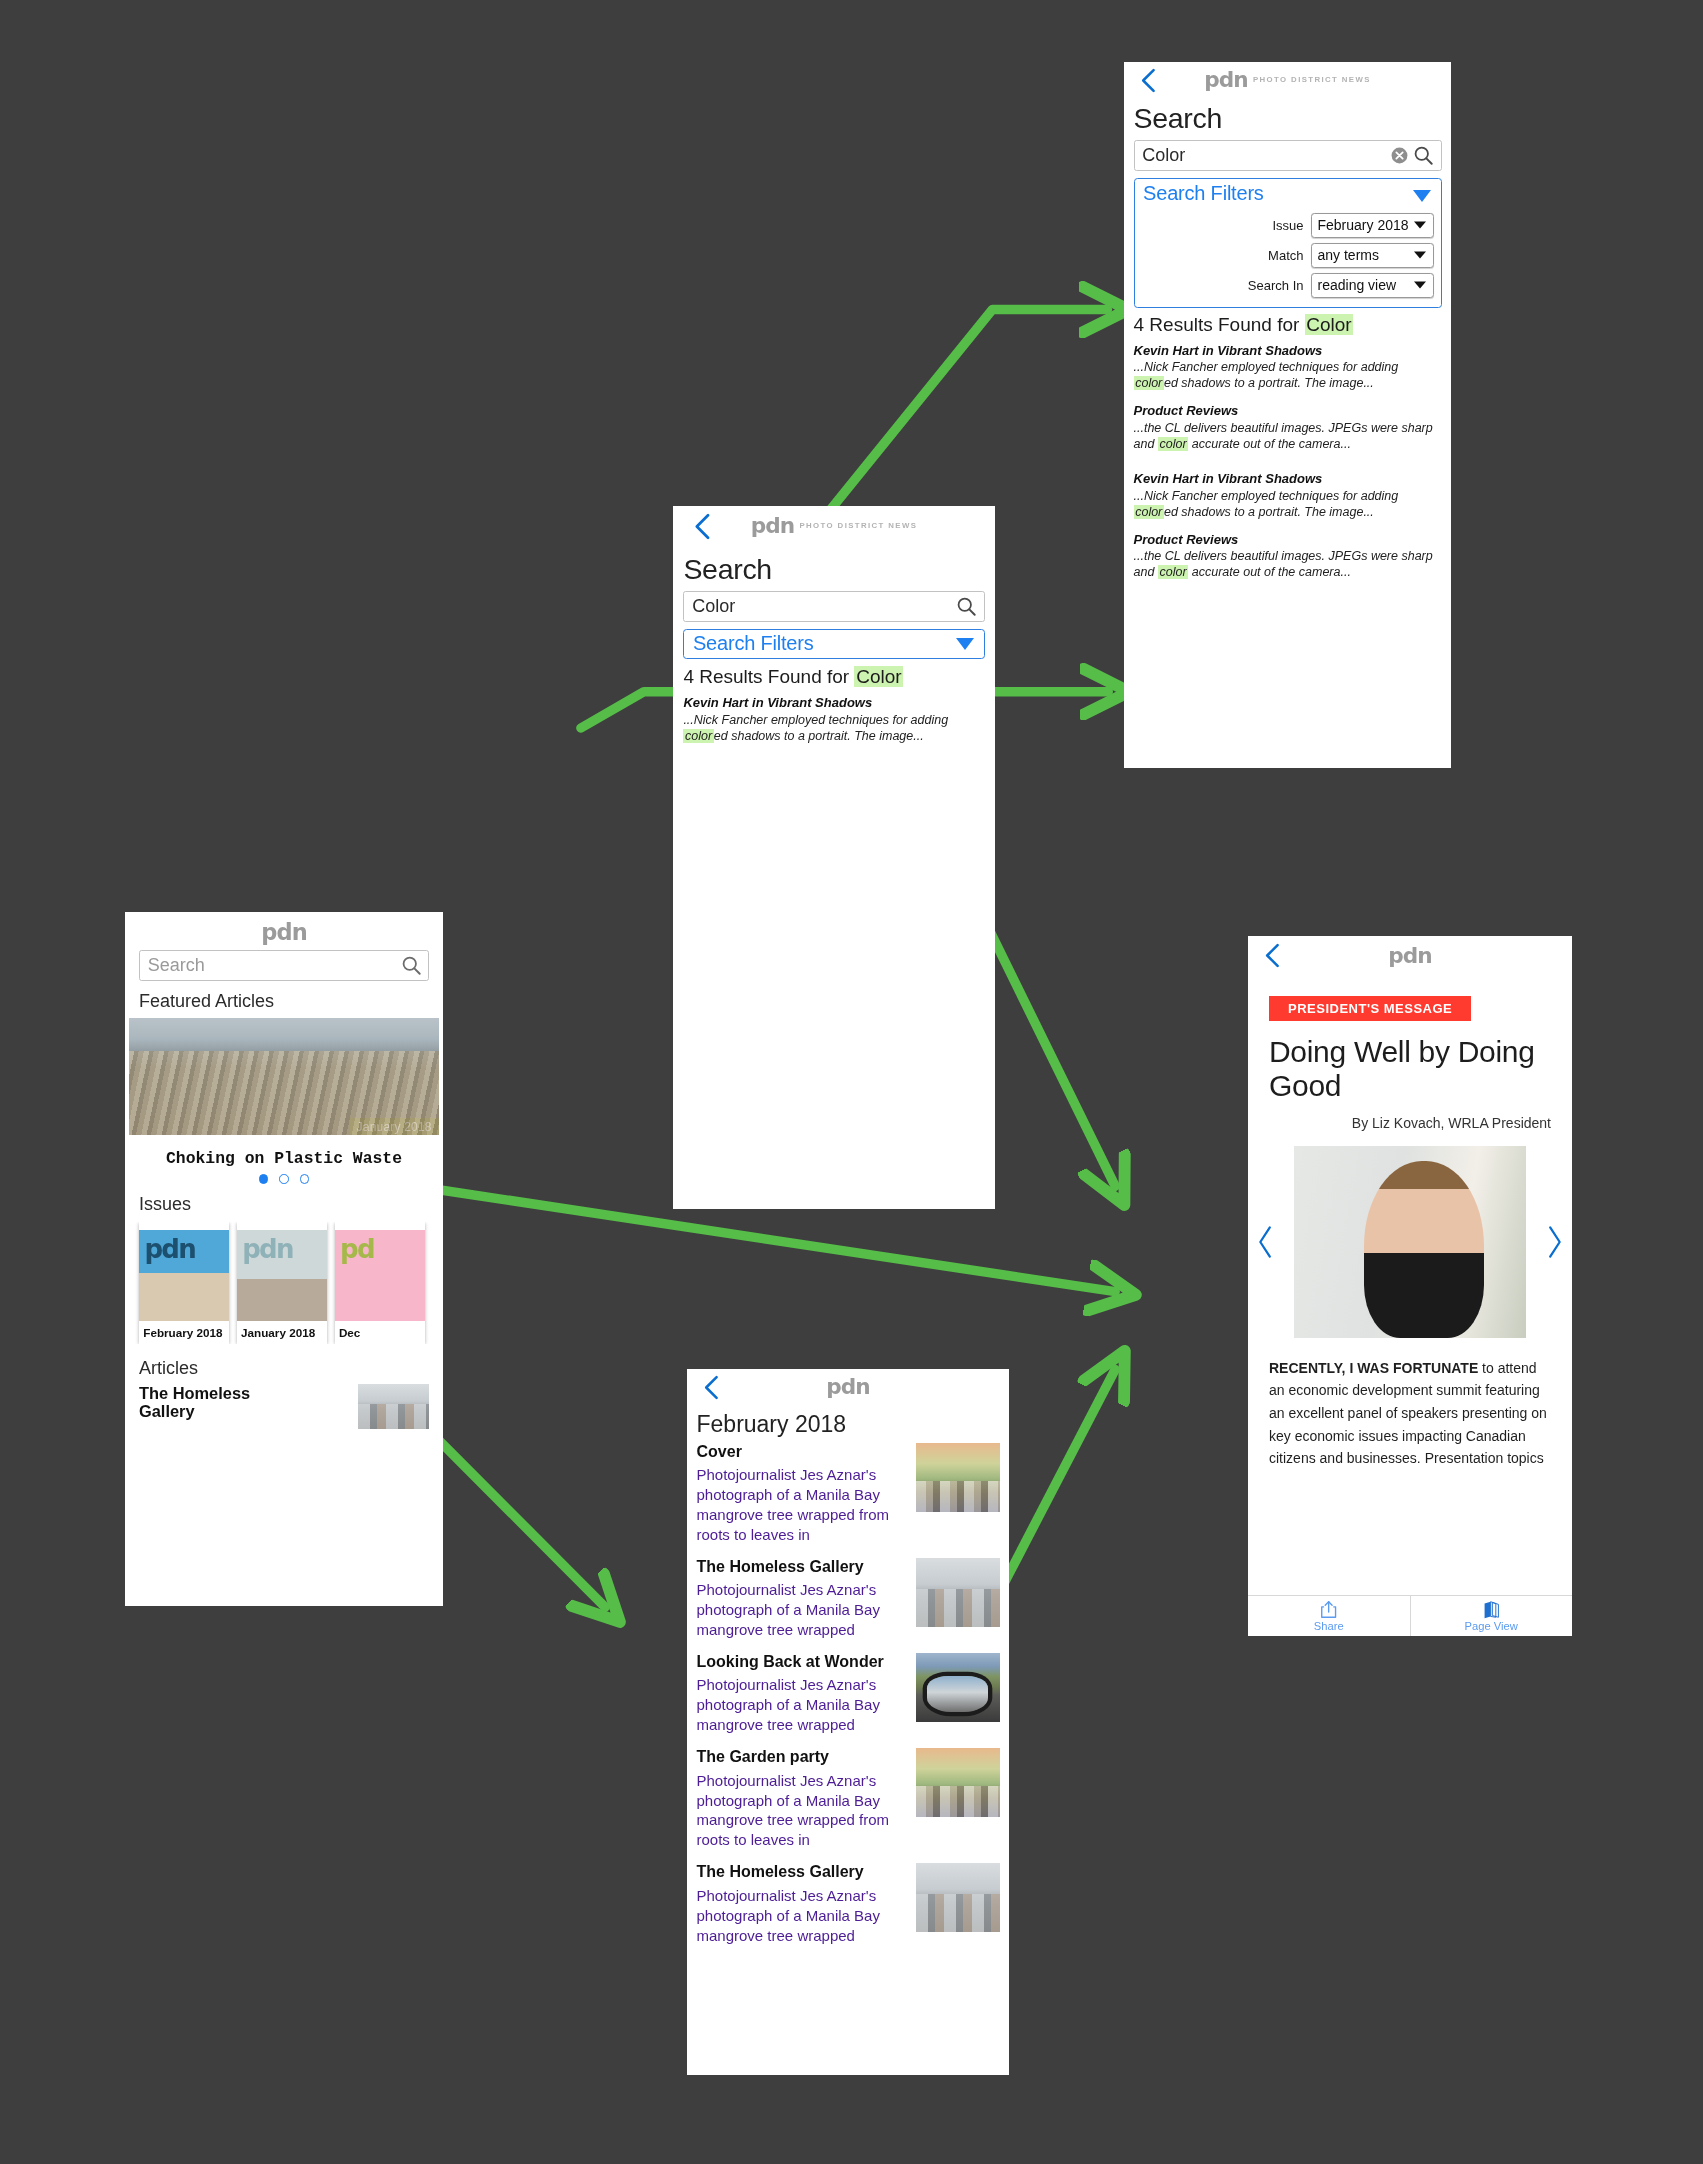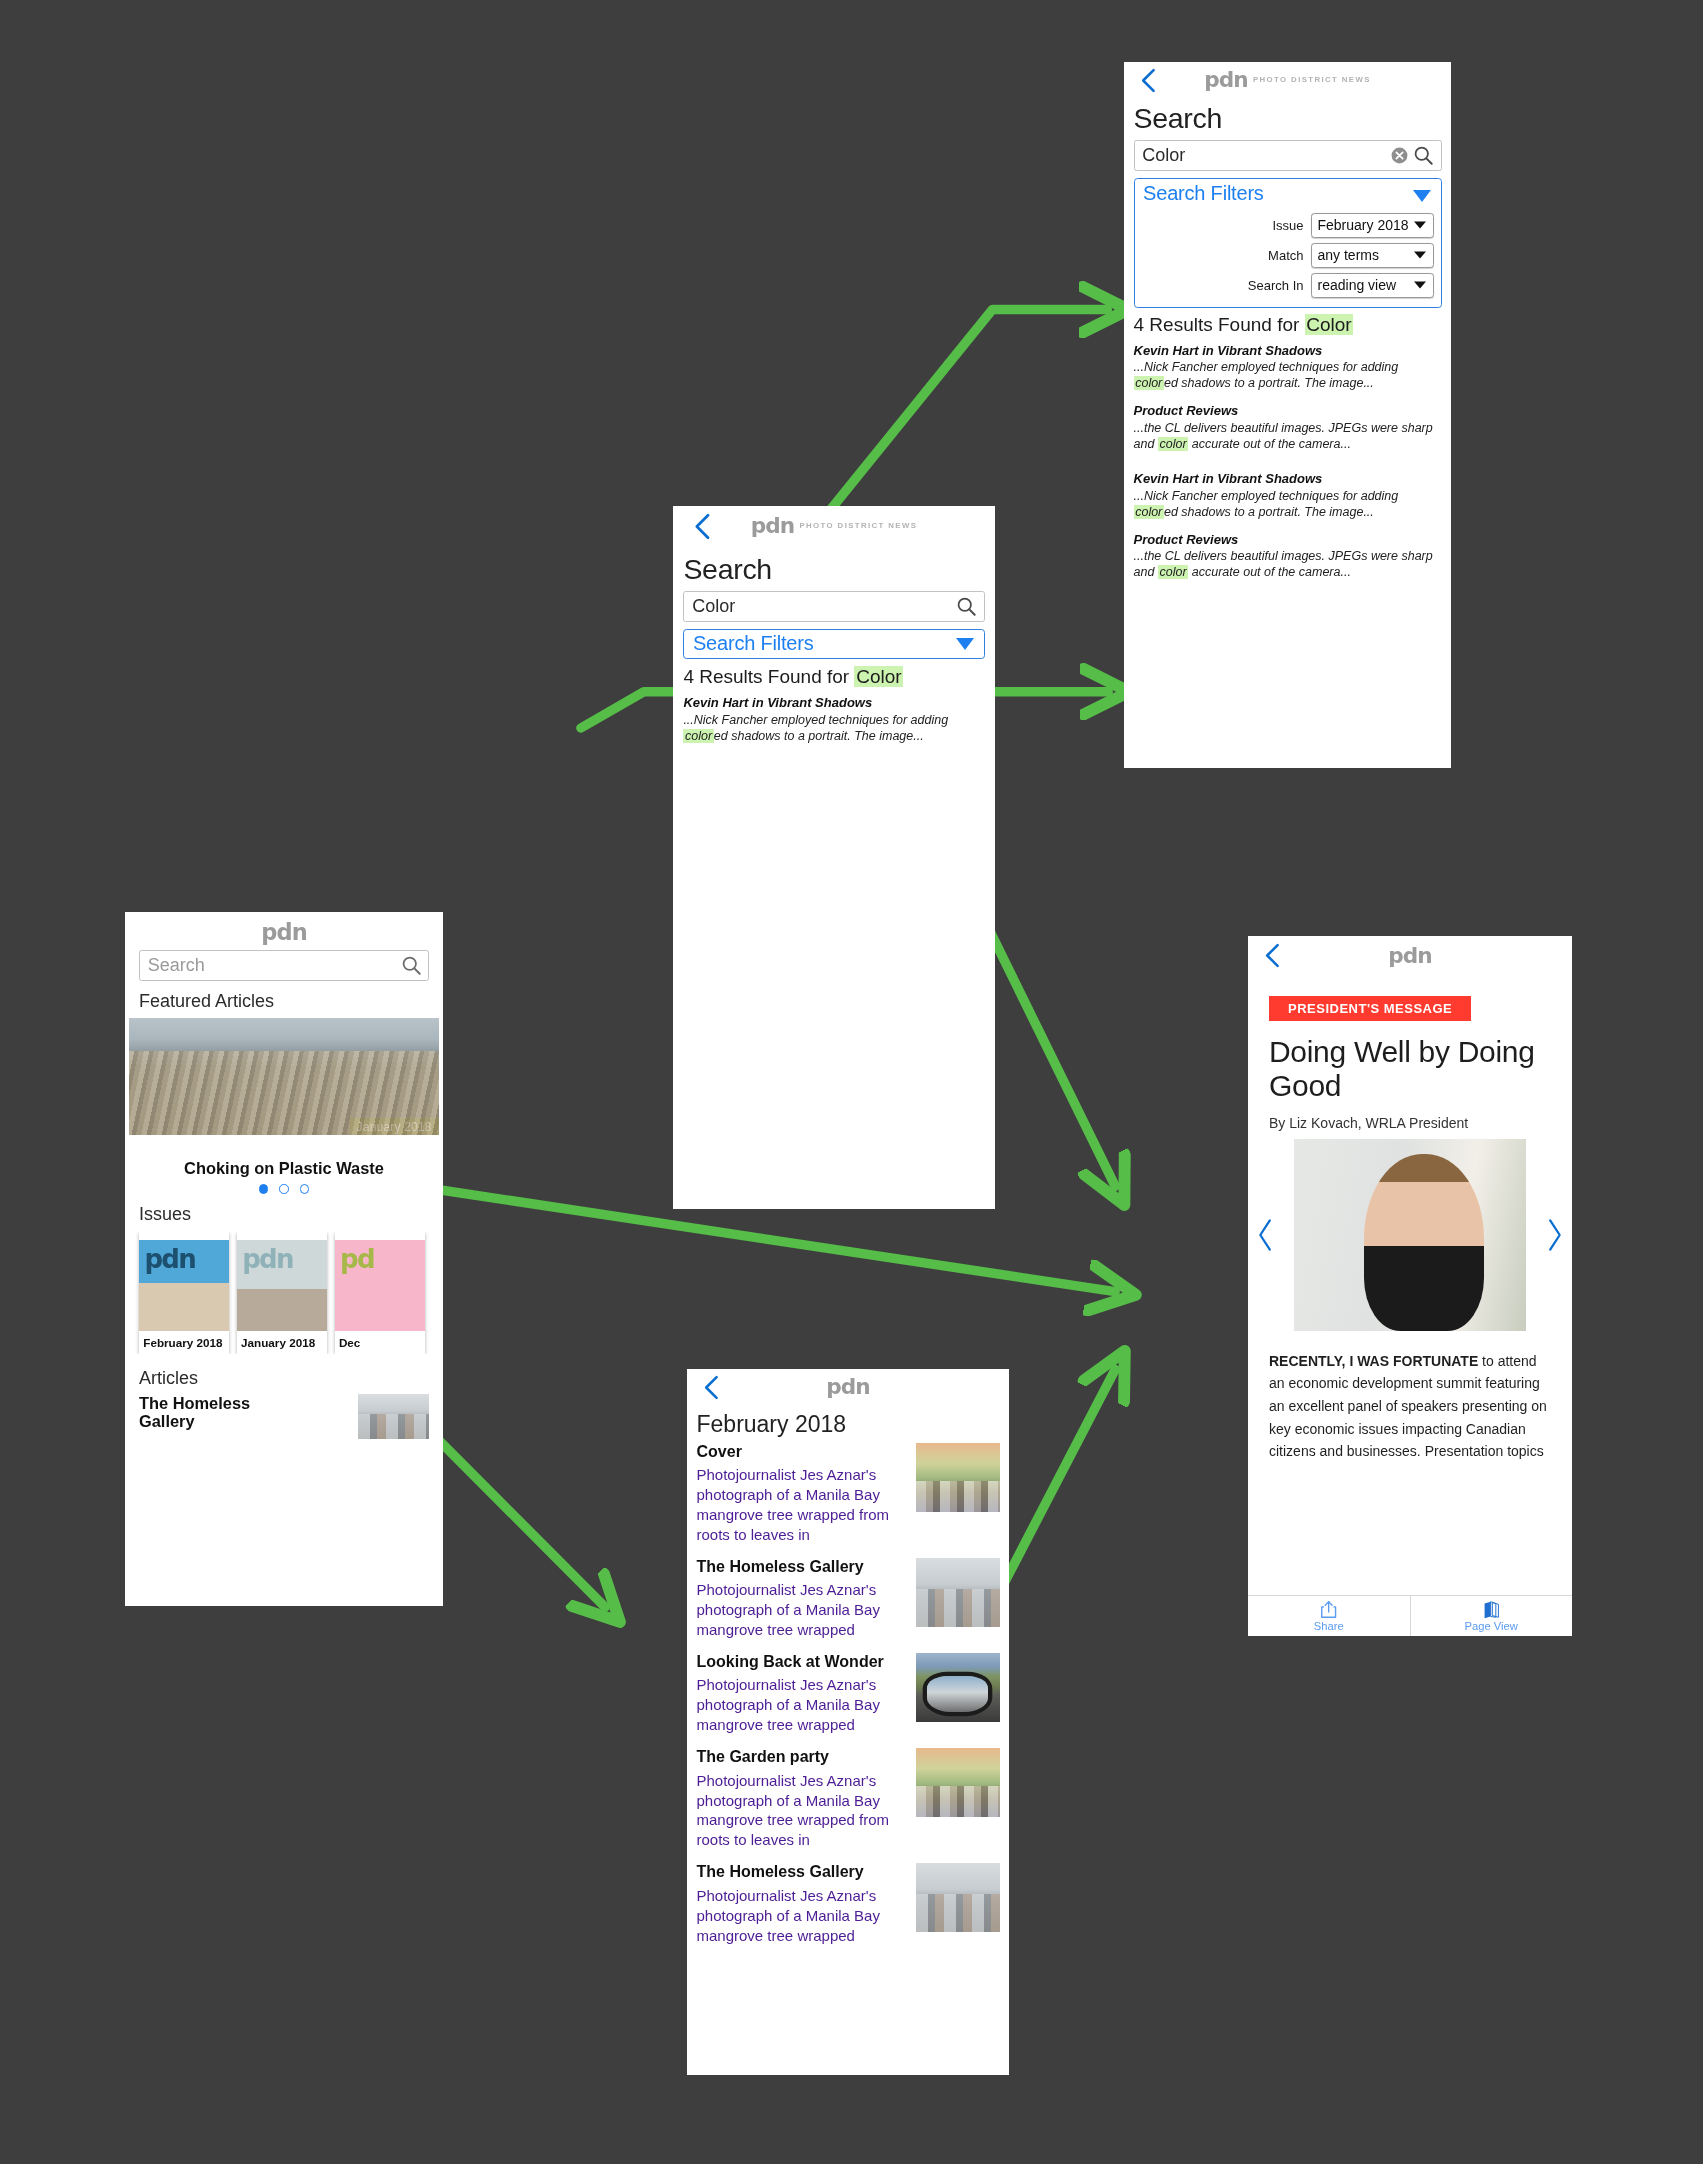--- a/index.html
+++ b/index.html
@@ -160,21 +160,21 @@
 
     <div class="sec-head" style="margin:10.4px 0 6px;">Featured Articles</div>
   </div>
 
   <div style="padding:0 4.3px;">
     <div class="feat-img relimg ph-trash">
       <div class="badge-issue">January 2018</div>
     </div>
   </div>
 
-  <div class="feat-cap" style="margin-top:24px;">Choking on Plastic Waste</div>
+  <div class="feat-cap" style="margin-top:14px;font-family:Liberation Mono, monospace;">Choking on Plastic Waste</div>
 
   <div class="dots">
     <span class="dot on"></span>
     <span class="dot"></span>
     <span class="dot"></span>
   </div>
 
   <div style="padding:0 14px;">
     <div class="sec-head" style="margin:10.4px 0 7px;">Issues</div>
   </div>
@@ -417,21 +417,21 @@
     <div class="pdn-wrap" style="top:7px;">
       <span class="pdn-logo" style="font-size:21.6px;">pdn</span>
     </div>
   </div>
 
   <div style="padding:0 21px;">
     <div class="kicker" style="margin-top:20px;">PRESIDENT'S MESSAGE</div>
 
     <div class="art-h1" style="margin:14px 0 12px;">Doing Well by Doing Good</div>
 
-    <div class="byline" style="margin-bottom:8px;">By Liz Kovach, WRLA President</div>
+    <div class="byline" style="margin-bottom:15px;text-align:right;">By Liz Kovach, WRLA President</div>
   </div>
 
   <div class="hero-wrap">
     <svg class="car-arrow" style="left:7.8px;" viewBox="0 0 22 40">
       <path d="M16,3 L5,20 L16,37" fill="none" stroke="#0a6ed1" stroke-width="2.6" stroke-linecap="round" stroke-linejoin="round"></path>
     </svg>
     <div class="hero relimg ph-portrait"></div>
     <svg class="car-arrow" style="right:7.8px;" viewBox="0 0 22 40">
       <path d="M6,3 L17,20 L6,37" fill="none" stroke="#0a6ed1" stroke-width="2.6" stroke-linecap="round" stroke-linejoin="round"></path>
     </svg>

